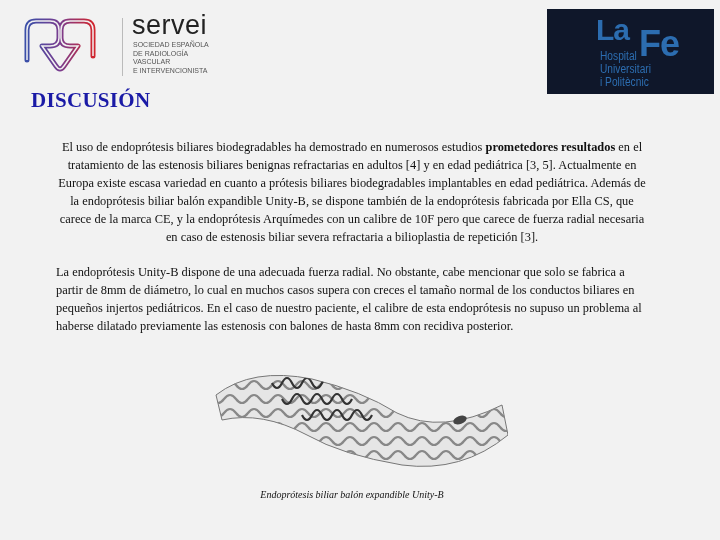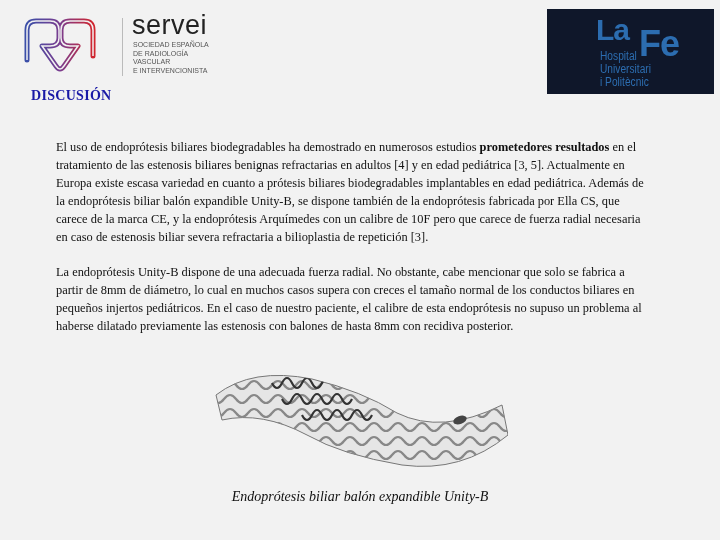--- a/index.html
+++ b/index.html
@@ -6,26 +6,26 @@
   body { width:720px; height:540px; background:#f2f2f2; position:relative; overflow:hidden; font-family:"Liberation Serif", serif; color:#111; }
   .logo-servei { position:absolute; left:22px; top:14px; width:210px; height:66px; }
   .logo-servei .mark { position:absolute; left:0; top:2px; width:76px; height:62px; }
   .logo-servei .divider { position:absolute; left:100px; top:4px; width:1px; height:58px; background:#bbb; }
   .logo-servei .brand { position:absolute; left:110px; top:-4px; font-family:"Liberation Sans", sans-serif; font-size:27px; color:#222; letter-spacing:0.5px; }
   .logo-servei .sub { position:absolute; left:111px; top:27px; font-family:"Liberation Sans", sans-serif; font-size:7px; color:#555; line-height:8.6px; }
   .logo-lafe { position:absolute; left:547px; top:9px; width:167px; height:85px; background:#0f172a; }
   .lafe-la { position:absolute; left:49px; top:4px; font-family:"Liberation Sans", sans-serif; font-weight:bold; font-size:30px; color:#2c6db0; letter-spacing:-1px; }
   .lafe-fe { position:absolute; left:92px; top:14px; font-family:"Liberation Sans", sans-serif; font-weight:bold; font-size:36px; color:#2c6db0; letter-spacing:-1px; }
   .lafe-sub { position:absolute; left:53px; top:41px; font-family:"Liberation Sans", sans-serif; font-size:12px; line-height:13px; color:#2c6db0; transform:scaleX(0.85); transform-origin:left; }
-  .title { position:absolute; left:31px; top:88px; font-family:"Liberation Serif", serif; font-weight:bold; font-size:14px; color:#1a1aa6; letter-spacing:0.3px; }
+  .title { position:absolute; left:31px; top:88px; font-family:"Liberation Serif", serif; font-weight:bold; font-size:21px; color:#1a1aa6; letter-spacing:0.3px; }
   .body-text { position:absolute; left:56px; width:592px; font-size:12.4px; line-height:18px; color:#111; }
-  .p1 { top:138px; }
+  .p1 { top:138px;text-align:center; }
   .p2 { top:263px; }
   .stent { position:absolute; left:212px; top:365px; width:296px; height:110px; }
-  .caption { position:absolute; left:200px; top:489px; width:320px; text-align:center; font-style:italic; font-size:14px; color:#111; }
+  .caption { position:absolute; left:192px; top:489px; width:320px; text-align:center; font-style:italic; font-size:10px; color:#111; }
 </style>
 </head>
 <body>
 
 <div class="logo-servei">
   <svg class="mark" viewBox="0 0 76 62">
     <defs>
       <linearGradient id="g" x1="0" x2="1" y1="0" y2="0">
         <stop offset="0" stop-color="#3b4fa8"></stop>
         <stop offset="0.5" stop-color="#7a3d8f"></stop>

